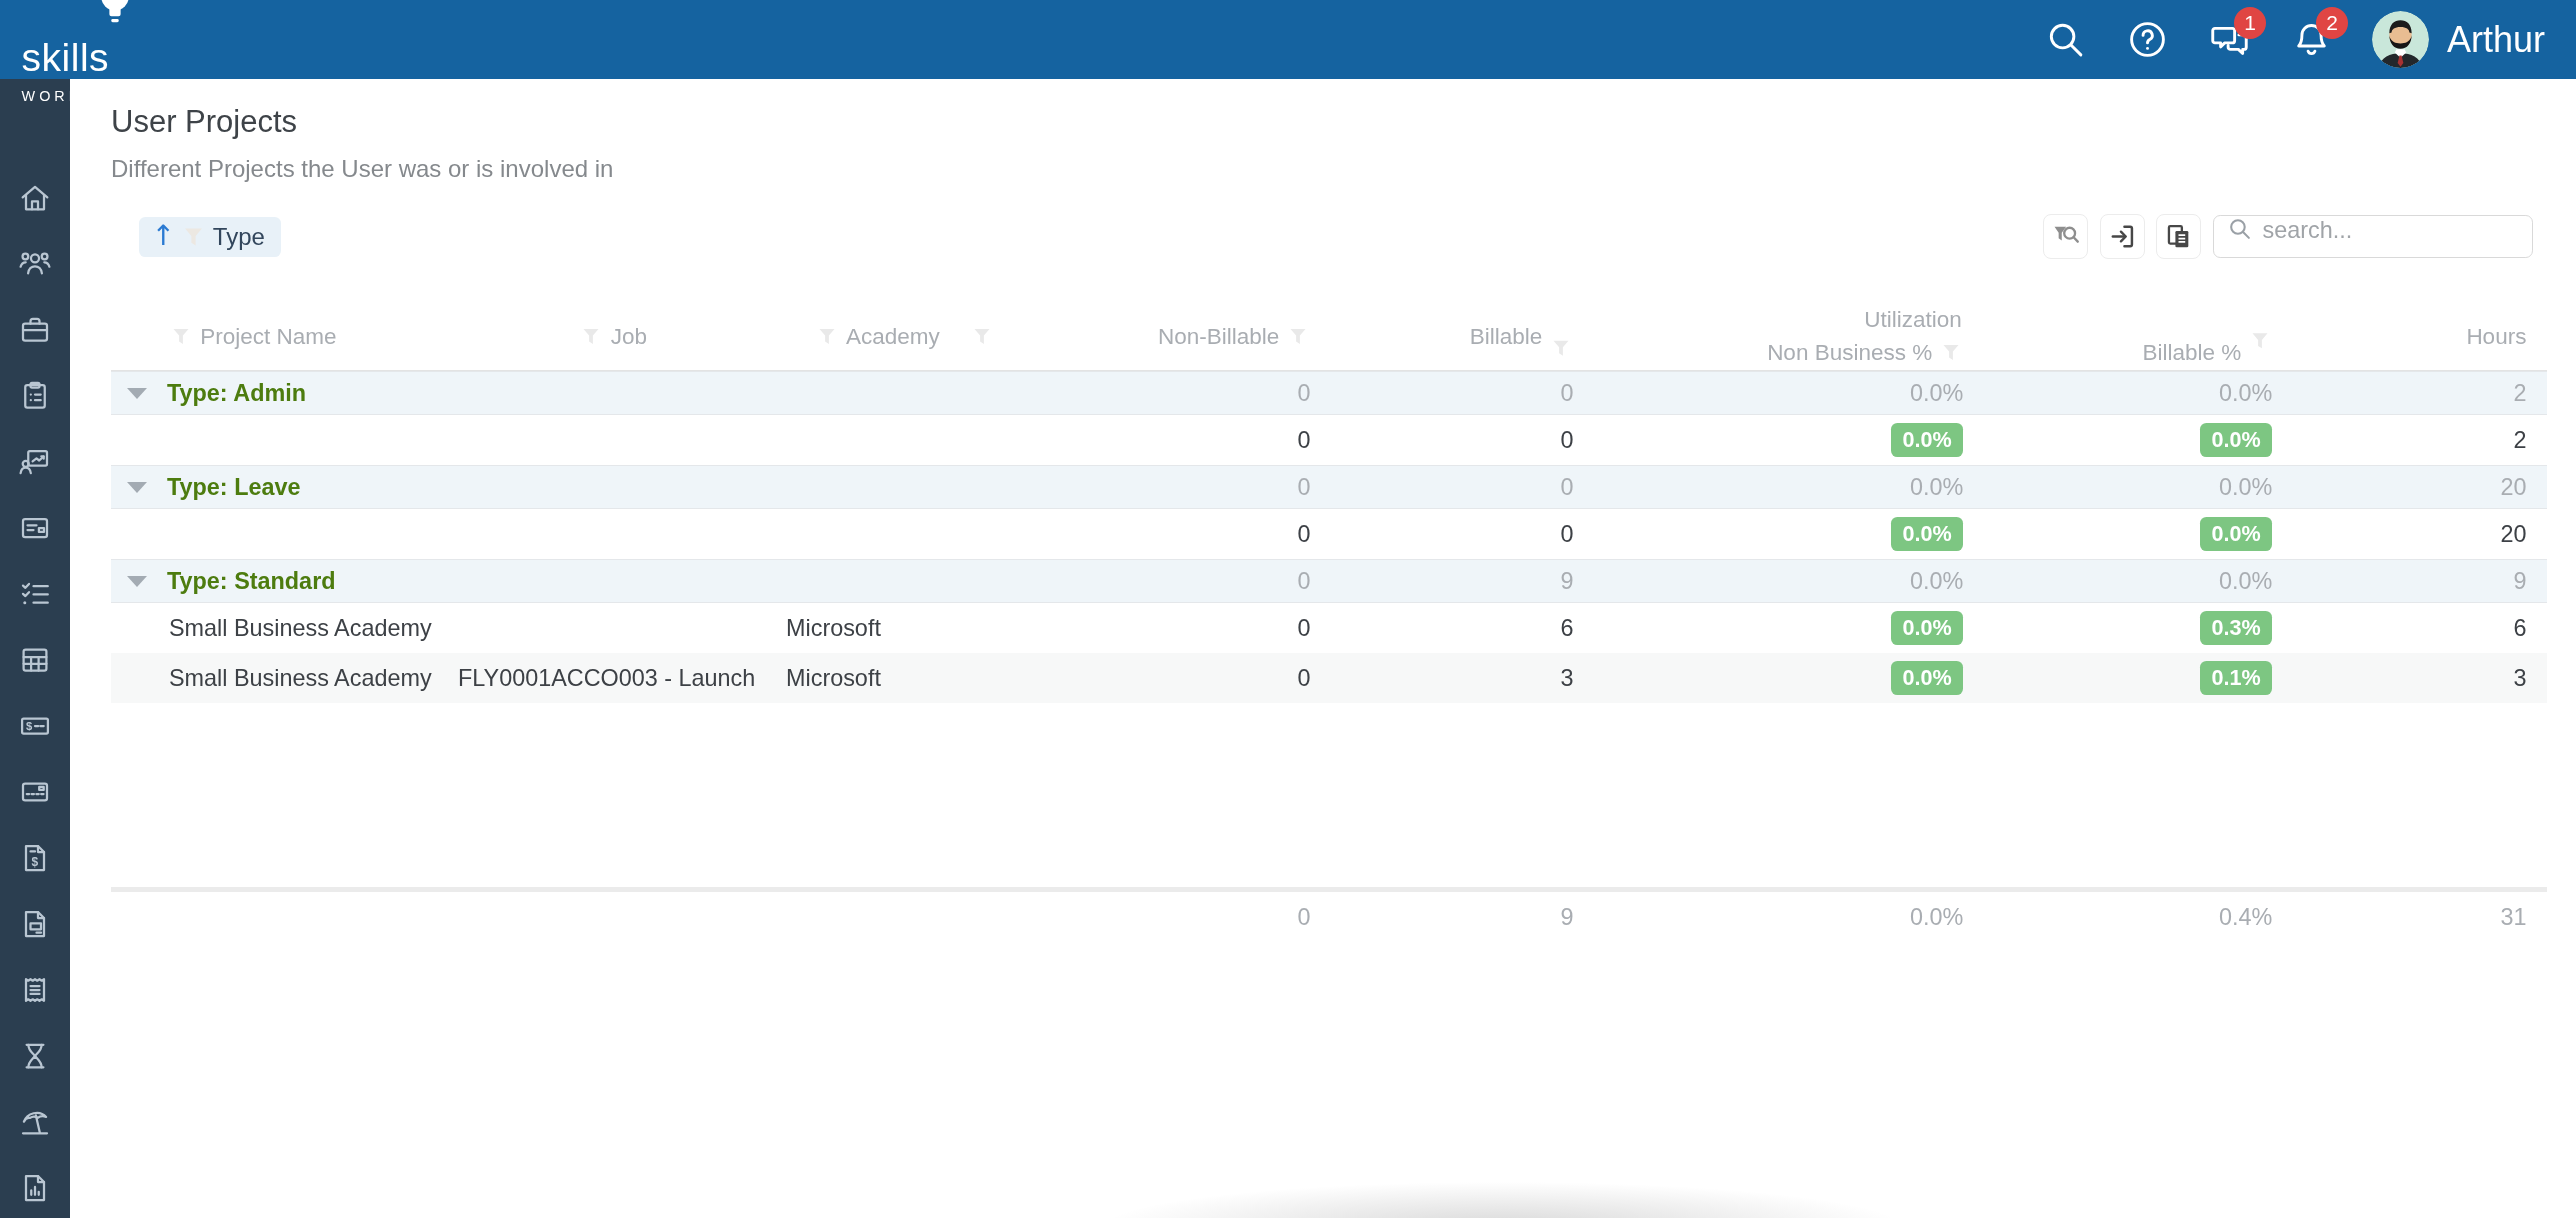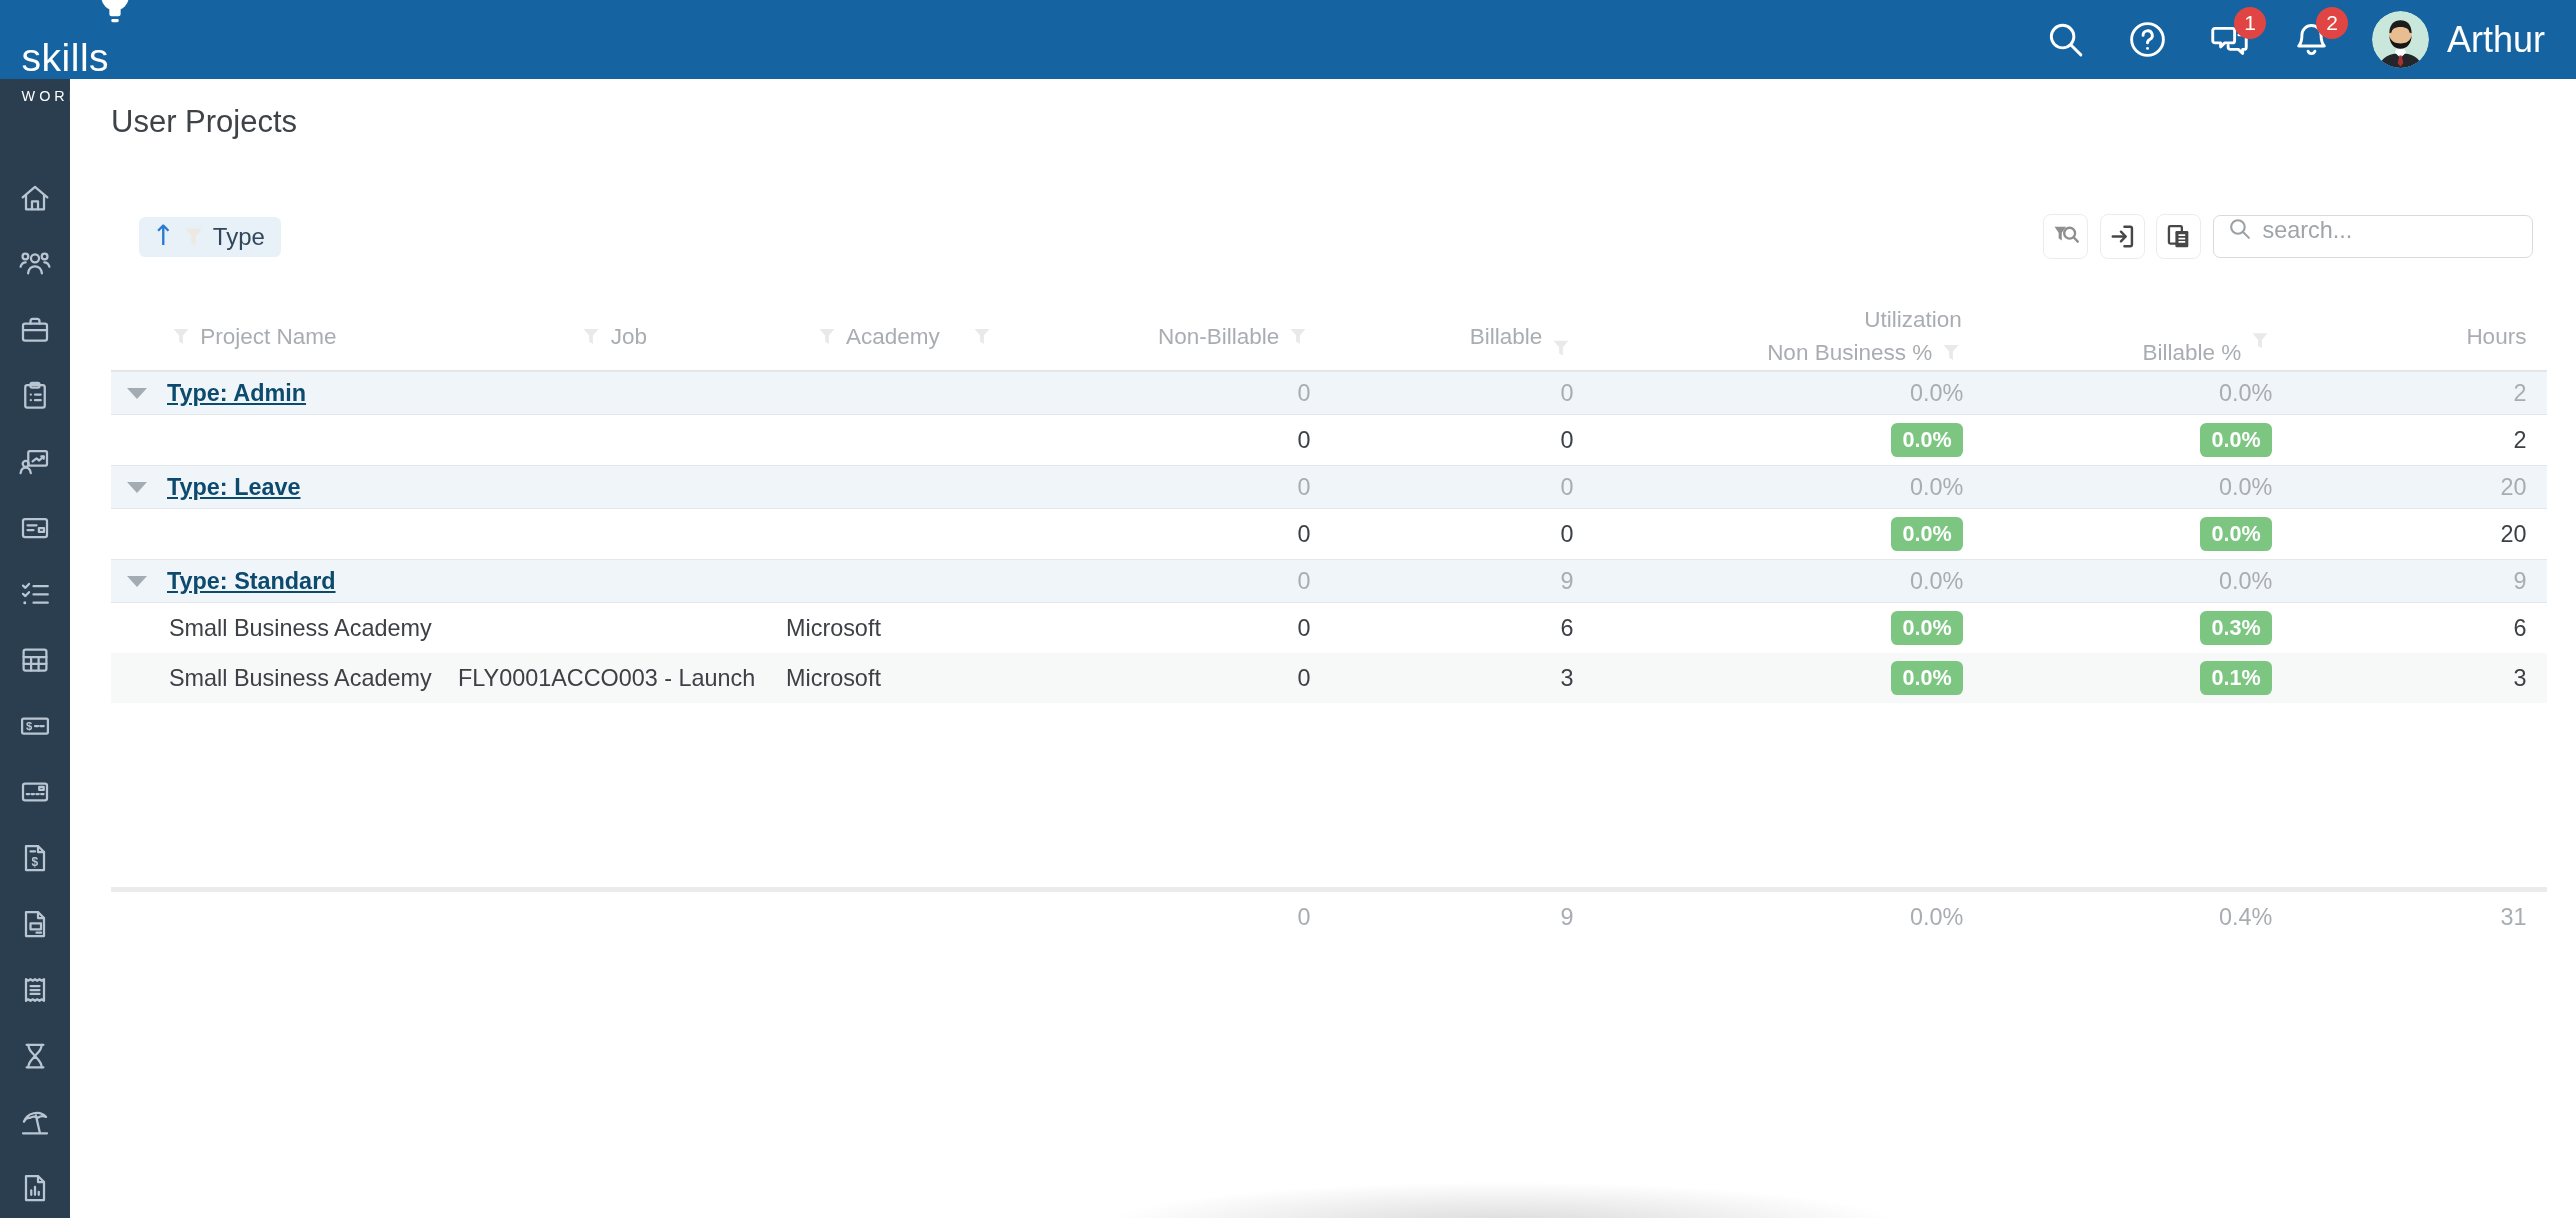--- a/index.html
+++ b/index.html
@@ -84,21 +84,21 @@
   .group-row{height:42px;background:#eff5f9;border-top:0.9px solid #e4e7ea;border-bottom:0.9px solid #e4e7ea;cursor:pointer;}
   .data-row{height:50px;background:#fff;}
   .data-row.alt{background:#f7f8f8;}
   .cell{display:flex;align-items:center;font-size:23.4px;color:#3d4146;overflow:hidden;white-space:nowrap;}
   .c-first{padding-left:58px;}
   .c-left{padding-left:16px;}
   .c-num{justify-content:flex-end;padding-right:21.6px;}
   .gray{color:#a9adb2;}
   .glabel-wrap{grid-column:1/5;display:flex;align-items:center;gap:20px;padding-left:16px;}
   .tri{width:0;height:0;border-left:10px solid transparent;border-right:10px solid transparent;border-top:11.7px solid #a3abb3;cursor:pointer;flex:none;}
-  .group-label{font-size:23.4px;font-weight:700;color:#0c4a6e;text-decoration:underline;}
+  .group-label{font-size:23.4px;font-weight:700;color:#4d7c0f;}
   .badge{
     display:inline-block;background:#7dc682;color:#fff;font-weight:700;font-size:21.6px;
     padding:6.3px 11.7px;border-radius:6.3px;line-height:1;
   }
   .tfoot{display:grid;grid-template-columns:var(--cols);height:50px;align-items:center;
     border-top:5.4px solid #ebebeb;margin-top:184px;}
   .tfoot .cell{color:#a9adb2;}
   
   .bottom-shadow{
     position:absolute;left:1008px;bottom:0;width:990px;height:54px;pointer-events:none;
@@ -290,20 +290,21 @@
     <svg viewBox="0 0 24 24">
         <path d="M6 4h8l4 4v12H6z"></path>
         <path d="M14 4v4h4"></path>
         <path d="M9.5 16.5v-3M12 16.5v-5.2M14.5 16.5v-2"></path>
       </svg>
   </div>
 </div>
 
 <div class="main">
   <div class="page-title">User Projects</div>
+  <div class="page-subtitle">Different Projects the User was or is involved in</div>
 
   <div class="sort-chip">
     <span class="sort-arrow">↑</span>
     <span class="chip-funnel">
       <svg viewBox="0 0 24 24">
           <path d="M4.5 4h15l-5.6 6.6V19l-3.8-2.4v-6z" fill="#ece8e2"></path>
         </svg>
     </span>
     <span class="sort-label">Type</span>
   </div>

